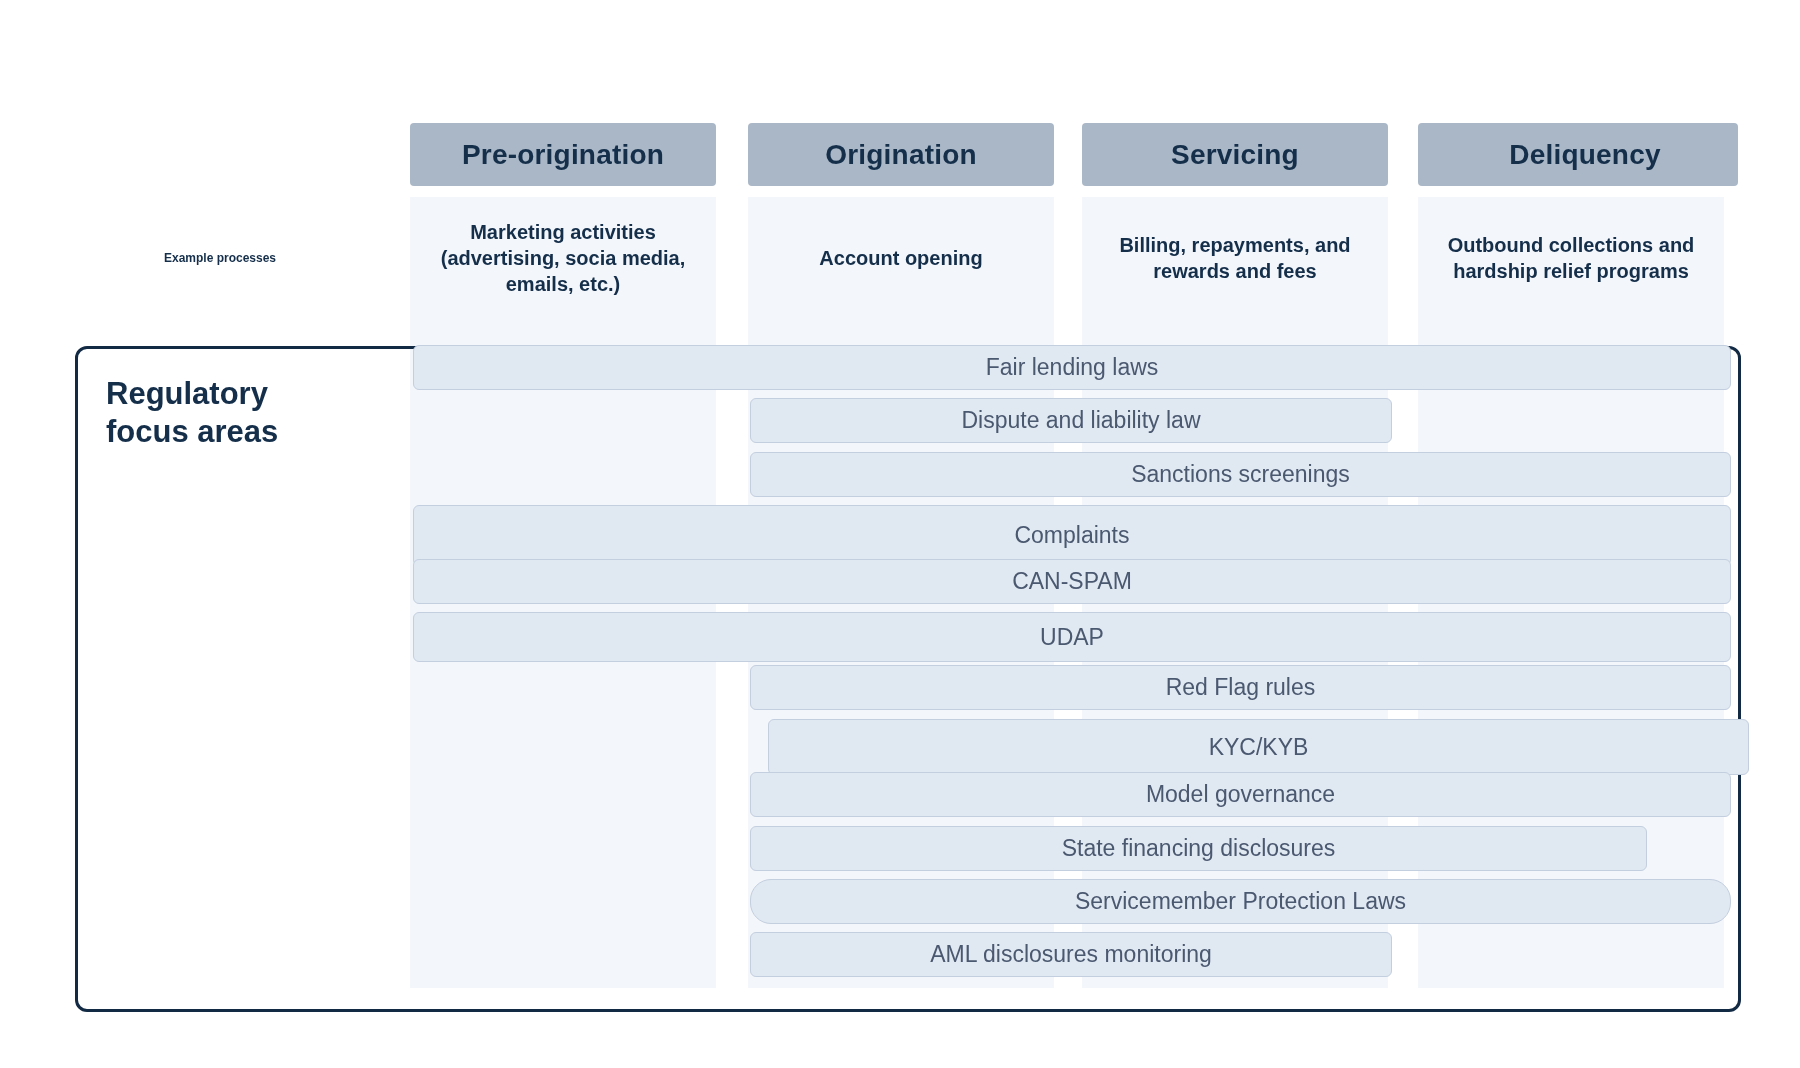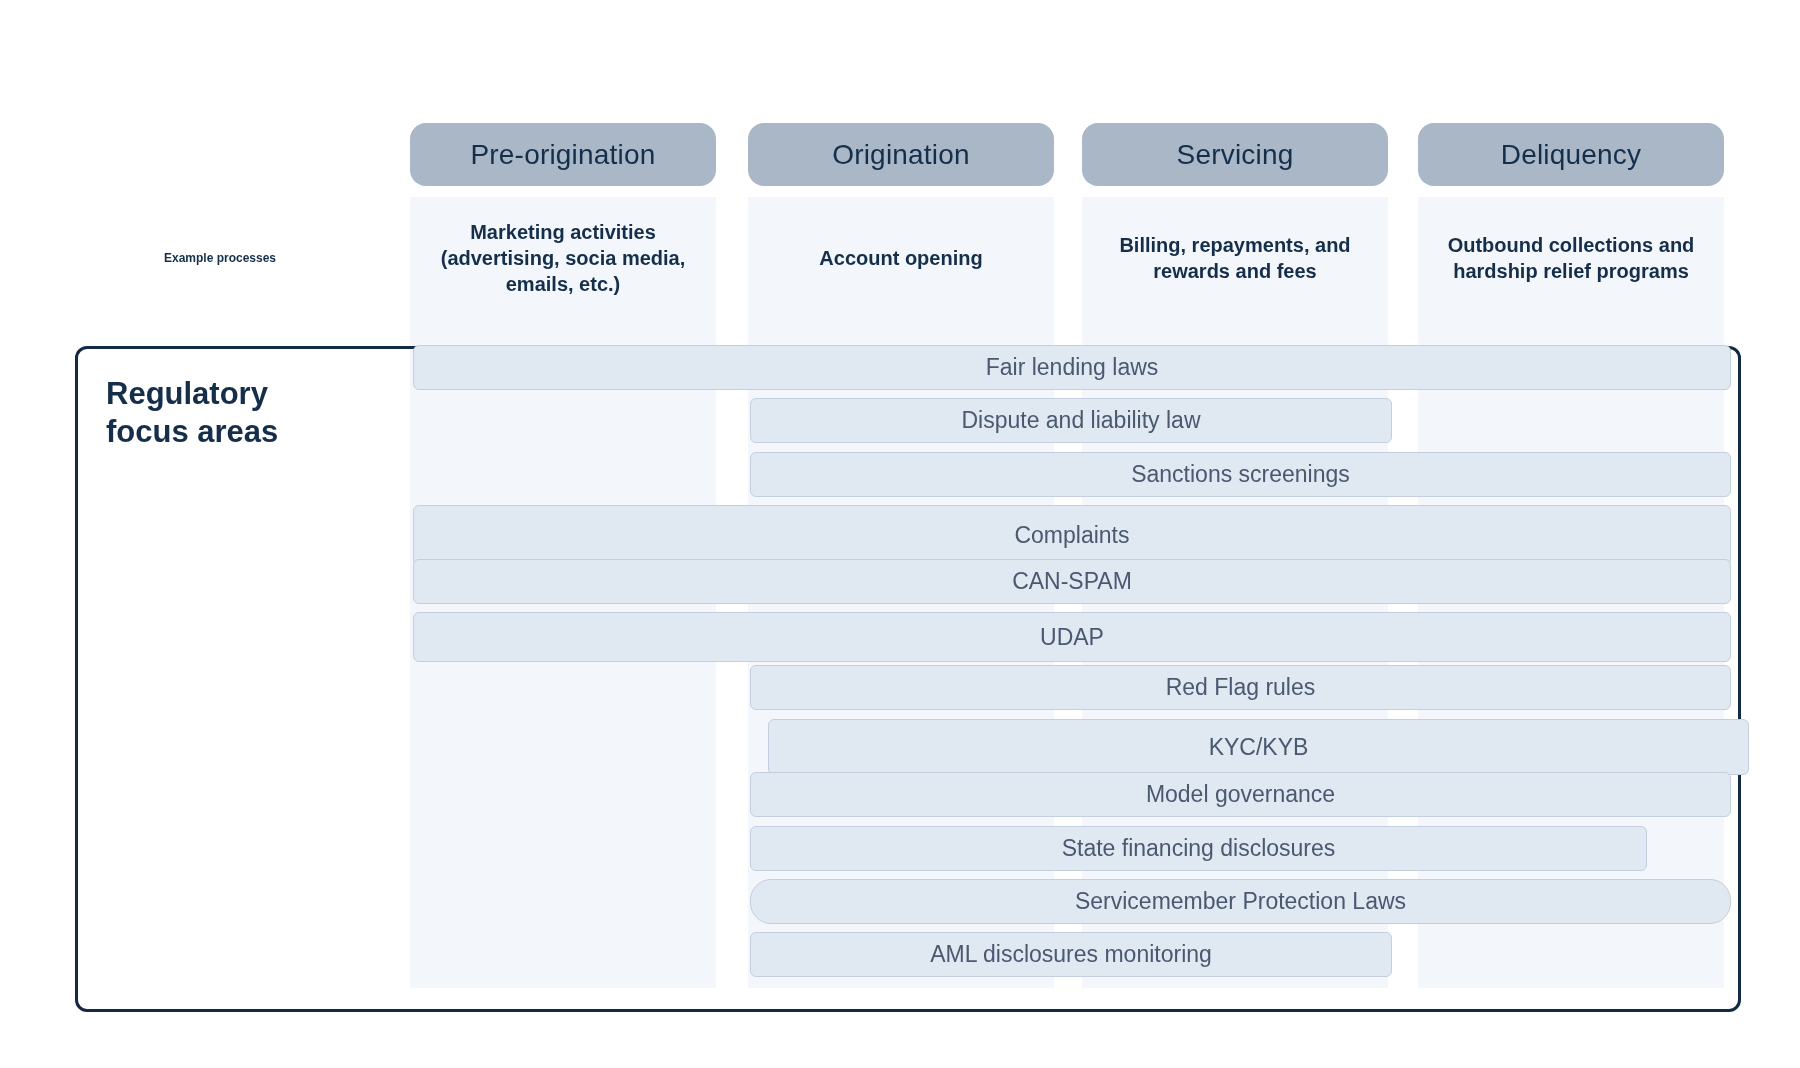--- a/index.html
+++ b/index.html
@@ -21,25 +21,25 @@
     top: 197px;
     height: 791px;
     background: var(--column-bg, #f3f6fa);
     z-index: 1;
   }
   
   .col-header {
     position: absolute;
     top: 123px;
     height: 63px;
-    border-radius: 16px;
+    border-radius: 4px;
     background: var(--header-bg, #a9b7c7);
     color: var(--navy, #152f4b);
     font-size: 28px;
-    font-weight: 400;
+    font-weight: 700;
     display: flex;
     align-items: center;
     justify-content: center;
     z-index: 2;
     letter-spacing: 0.2px;
   }
   
   .row-label {
     position: absolute;
     left: 110px;
@@ -128,21 +128,21 @@
       <div class="col-example" style="left: 748px; width: 306px;">
         <div>Account opening</div>
       </div>
       <div class="col-bg" style="left: 1082px; width: 306px;"></div>
       <div class="col-header" style="left: 1082px; width: 306px;">Servicing</div>
       <div class="col-example" style="left: 1082px; width: 306px;">
         <div>Billing, repayments, and</div>
         <div>rewards and fees</div>
       </div>
       <div class="col-bg" style="left: 1418px; width: 306px;"></div>
-      <div class="col-header" style="left: 1418px; width: 306px;">Deliquency</div>
+      <div class="col-header" style="left: 1418px; width: 306px; padding-left: 14px;">Deliquency</div>
       <div class="col-example" style="left: 1418px; width: 306px;">
         <div>Outbound collections and</div>
         <div>hardship relief programs</div>
       </div>
     </div>
 
   <div class="row-label">Example processes</div>
 
   <div class="reg-box">
     <div class="reg-title">Regulatory focus areas</div>

